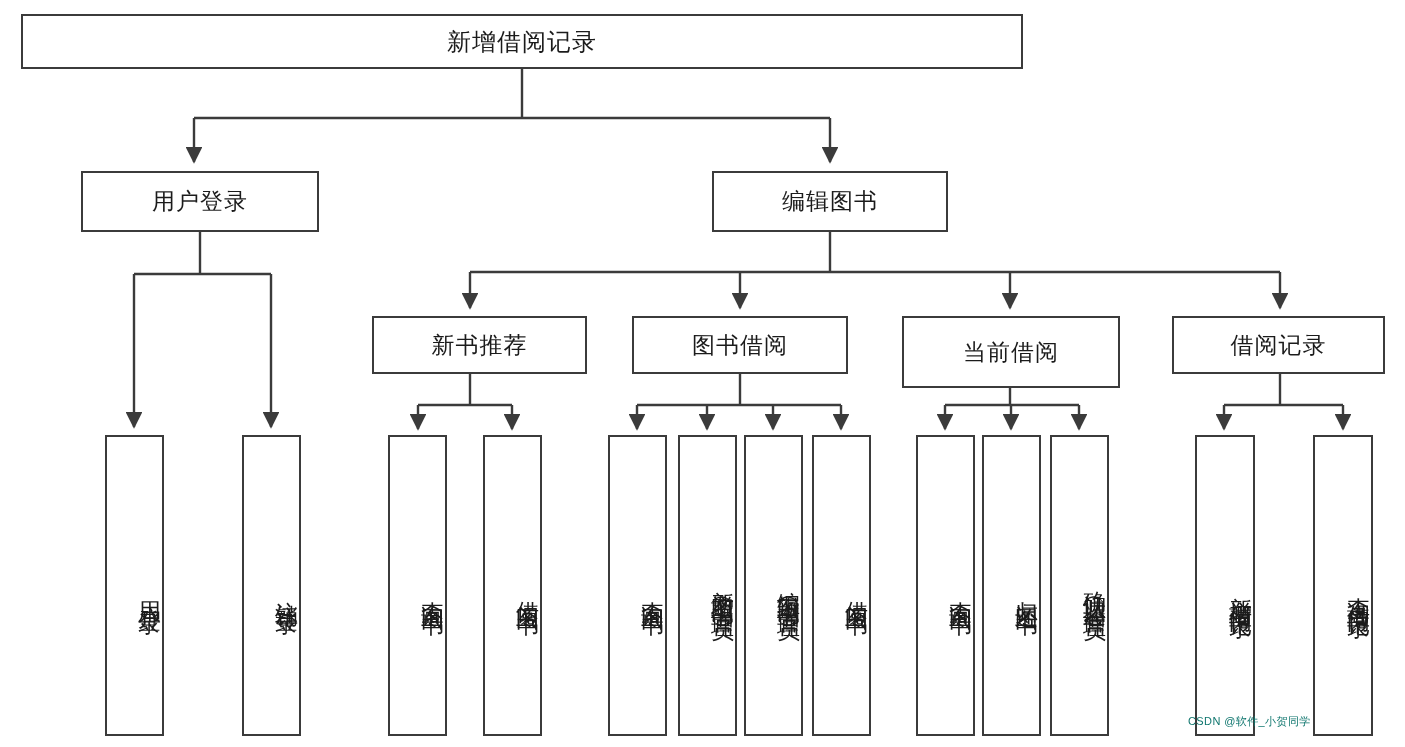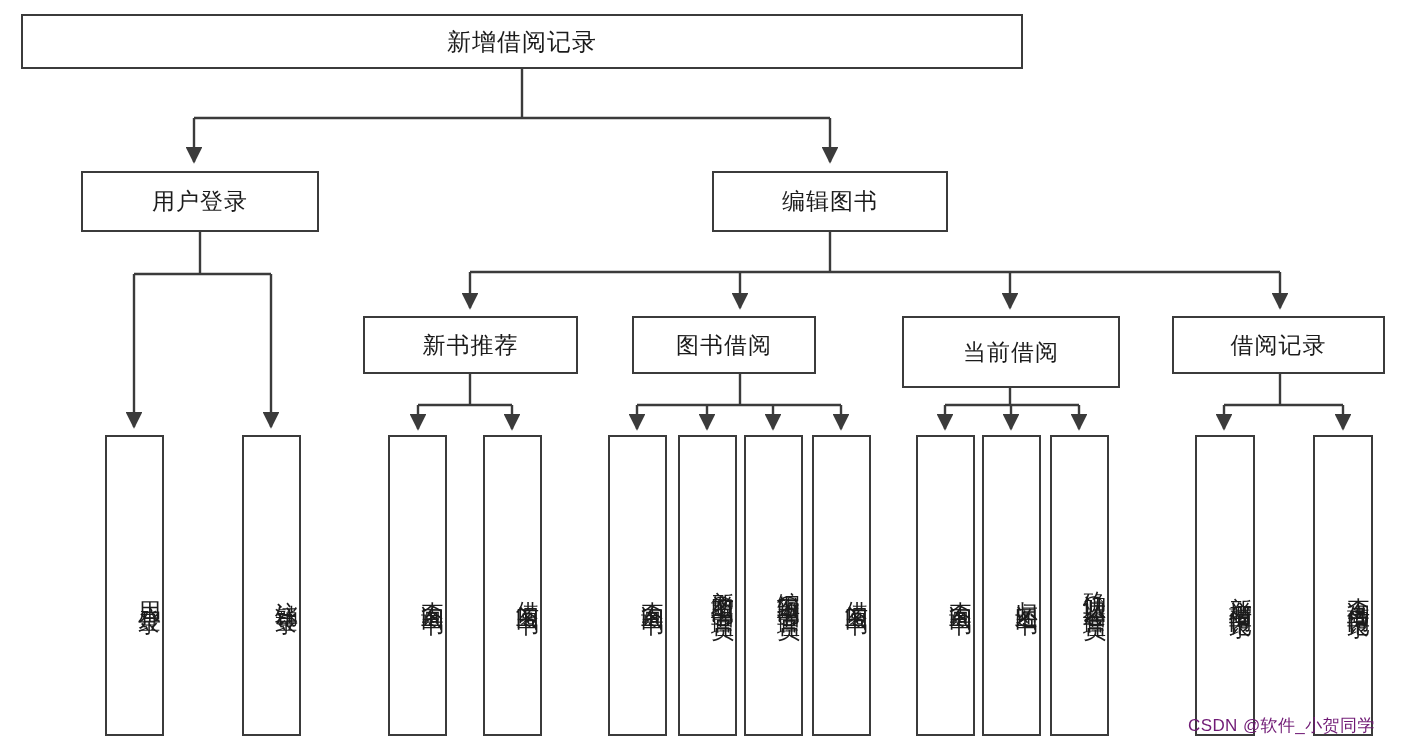--- a/index.html
+++ b/index.html
@@ -54,22 +54,22 @@
     letter-spacing: 4px;
     line-height: 1.1;
     padding-top: 10px;
     align-items: flex-start;
     justify-content: center;
   }
   .watermark {
     position: absolute;
     left: 1188px;
     top: 714px;
-    font-size: 17px;
-    color: #701a75;
+    font-size: 11px;
+    color: #0f766e;
     letter-spacing: 0.4px;
     white-space: nowrap;
     z-index: 3;
     font-family: "Liberation Sans", "DejaVu Sans", sans-serif;
     text-align: center;
   }
 </style>
 </head>
 <body>
 
@@ -129,24 +129,24 @@
     <span>新增借阅记录</span>
   </div>
 
   <div class="node horizontal" style="left:81px; top:171px; width:238px; height:61px;">
     <span>用户登录</span>
   </div>
   <div class="node horizontal" style="left:712px; top:171px; width:236px; height:61px;">
     <span>编辑图书</span>
   </div>
 
-  <div class="node horizontal" style="left:363px; top:316px; width:215px; height:58px;">
+  <div class="node horizontal" style="left:372px; top:316px; width:215px; height:58px;">
     <span>新书推荐</span>
   </div>
-  <div class="node horizontal" style="left:632px; top:316px; width:184px; height:58px;">
+  <div class="node horizontal" style="left:632px; top:316px; width:216px; height:58px;">
     <span>图书借阅</span>
   </div>
   <div class="node horizontal" style="left:902px; top:316px; width:218px; height:72px;">
     <span>当前借阅</span>
   </div>
   <div class="node horizontal" style="left:1172px; top:316px; width:213px; height:58px;">
     <span>借阅记录</span>
   </div>
 
   <div class="node vertical" style="left:105px; top:435px; width:59px; height:301px;">

